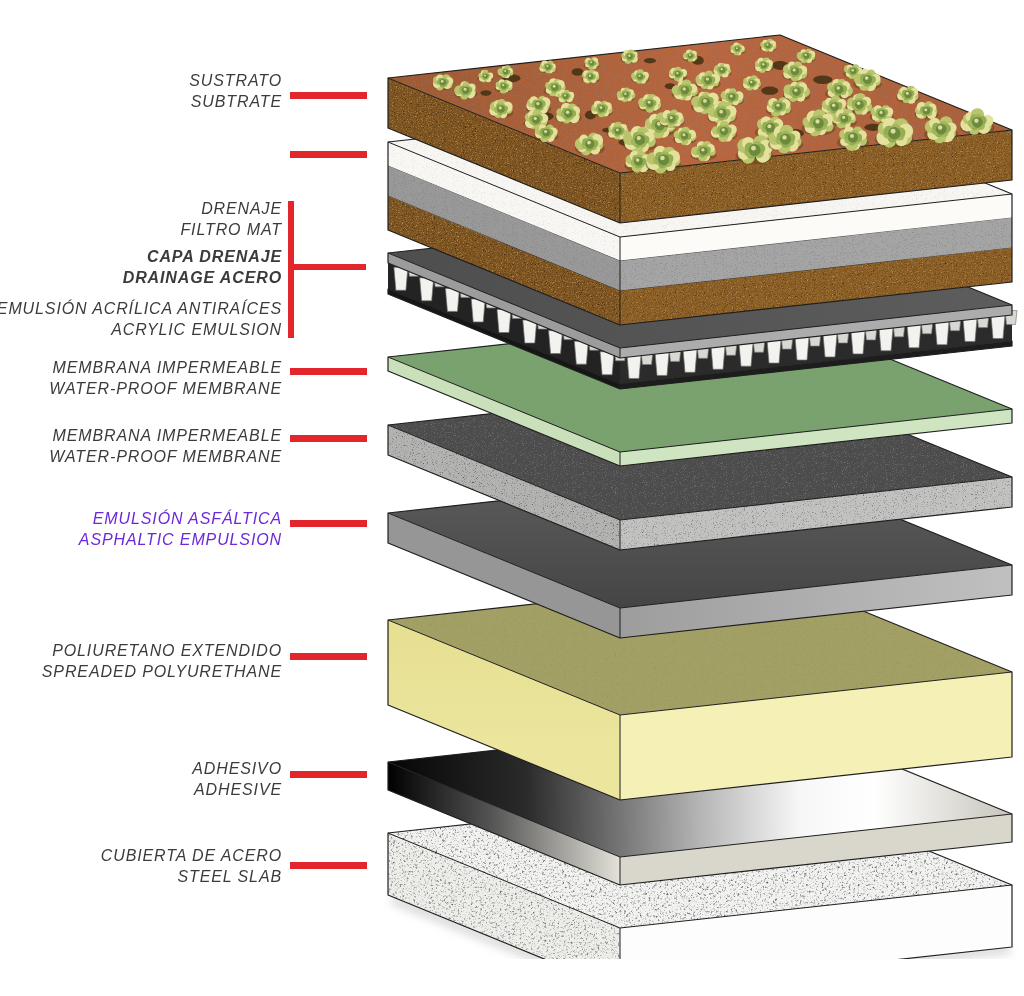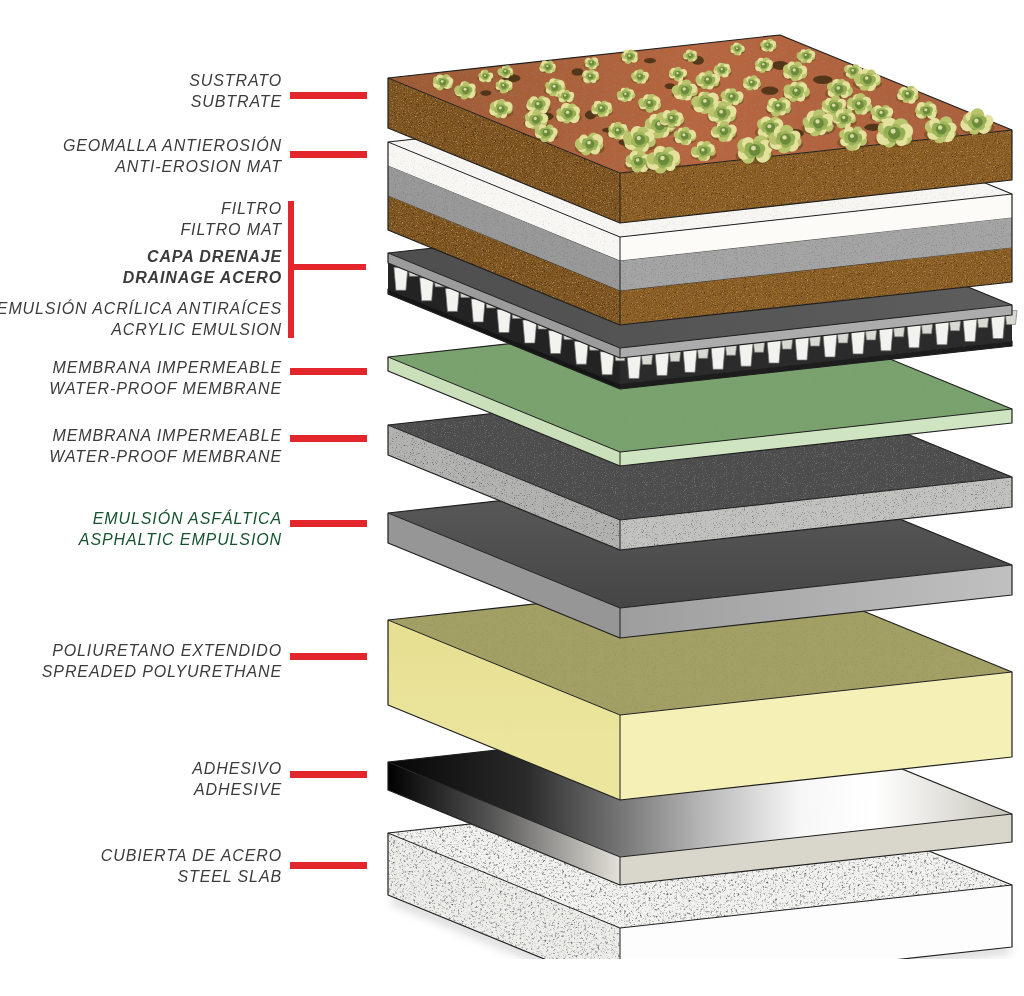--- a/index.html
+++ b/index.html
@@ -1320,45 +1320,41 @@
           <circle cx="977.4037315555031" cy="122.31923051659501" r="5.369613228330713" fill="#6b8a3b"></circle>
           <circle cx="976.3969290751911" cy="120.64122638274166" r="2.1814053740093517" fill="#eceab0" opacity="0.85"></circle>
         </g>
       </g>
     </svg>
 
   <div class="label" style="top: 91px; color: rgb(59, 59, 59);">
     <span class="es">SUSTRATO</span>
     <span class="en">SUBTRATE</span>
   </div>
-  <div class="label" style="top: 156px; color: rgb(59, 59, 59);">
-    <span class="es">GEOMALLA ANTIEROSIÓN</span>
-    <span class="en">ANTI-EROSION MAT</span>
-  </div>
   <div class="label" style="top: 219px; color: rgb(59, 59, 59);">
-    <span class="es">FILTRO</span>
+    <span class="es">DRENAJE</span>
     <span class="en">FILTRO MAT</span>
   </div>
   <div class="label" style="top: 267px; color: rgb(59, 59, 59); font-weight: bold;">
     <span class="es">CAPA DRENAJE</span>
     <span class="en">DRAINAGE ACERO</span>
   </div>
   <div class="label" style="top: 319px; color: rgb(59, 59, 59);">
     <span class="es">EMULSIÓN ACRÍLICA ANTIRAÍCES</span>
     <span class="en">ACRYLIC EMULSION</span>
   </div>
   <div class="label" style="top: 378px; color: rgb(59, 59, 59);">
     <span class="es">MEMBRANA IMPERMEABLE</span>
     <span class="en">WATER-PROOF MEMBRANE</span>
   </div>
   <div class="label" style="top: 446px; color: rgb(59, 59, 59);">
     <span class="es">MEMBRANA IMPERMEABLE</span>
     <span class="en">WATER-PROOF MEMBRANE</span>
   </div>
-  <div class="label" style="top: 529px; color: #14532d;">
+  <div class="label" style="top: 529px; color: #6d28d9;">
     <span class="es">EMULSIÓN ASFÁLTICA</span>
     <span class="en">ASPHALTIC EMPULSION</span>
   </div>
   <div class="label" style="top: 661px; color: rgb(59, 59, 59);">
     <span class="es">POLIURETANO EXTENDIDO</span>
     <span class="en">SPREADED POLYURETHANE</span>
   </div>
   <div class="label" style="top: 779px; color: rgb(59, 59, 59);">
     <span class="es">ADHESIVO</span>
     <span class="en">ADHESIVE</span>

